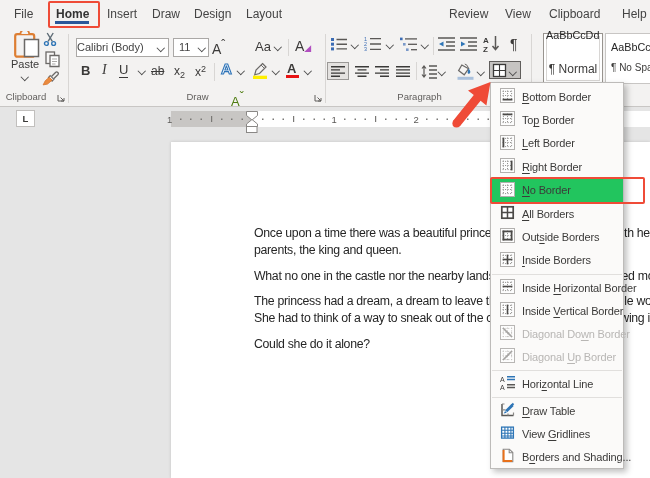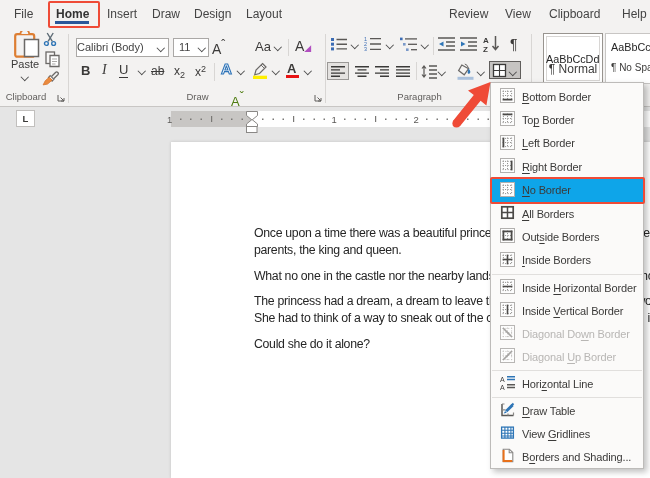--- a/index.html
+++ b/index.html
@@ -9,21 +9,21 @@
   
   #menubar{left:0;top:0;width:650px;height:29px;background:#f3f2f1;}
   .tab{position:absolute;top:0;height:29px;line-height:29px;font-size:12px;color:#444;}
   
   #ribbon{left:0;top:29px;width:650px;height:77px;background:#f3f2f1;border-bottom:1px solid #c8c6c4;}
   .gdiv{position:absolute;top:5px;height:69px;width:1px;background:#d8d6d4;}
   .glabel{position:absolute;top:62px;height:14px;font-size:9.5px;color:#605e5c;text-align:center;}
   .chev{display:inline-block;width:4.5px;height:4.5px;border-right:1.2px solid #4a4a4a;border-bottom:1.2px solid #4a4a4a;transform:rotate(45deg);}
   .combo{position:absolute;background:#fff;border:1px solid #aaa8a6;box-sizing:border-box;font-size:11px;color:#444;}
   
-  #ddmenu{left:490px;top:82px;width:154px;height:387px;background:#fbfaf9;border:1px solid #bdbbb9;
+  #ddmenu{left:490px;top:82px;width:134px;height:387px;background:#fbfaf9;border:1px solid #bdbbb9;
           box-sizing:border-box;box-shadow:3px 3px 6px rgba(0,0,0,0.25);padding-top:2px;}
   .mi{position:relative;height:23px;}
   #ddmenu .mi:nth-child(-n+8){height:23.4px;}
   .mi .txt{position:absolute;left:31px;top:50%;transform:translateY(-50%);font-size:11px;letter-spacing:-0.15px;color:#3b3a39;white-space:nowrap;}
   .mi.gray .txt{color:#b8b6b4;}
   .mi .ic{position:absolute;left:9px;top:3px;width:15px;height:15px;}
   .msep{height:1px;background:#e1dfdd;margin:1.5px 1px;}
   .mn{text-decoration:underline;text-underline-offset:1.5px;}
   
   #page{left:171px;top:142px;width:479px;height:336px;background:#fff;box-shadow:0 0 3px rgba(0,0,0,0.15);}
@@ -181,21 +181,21 @@
  <span class="chev abs" style="left:478px;top:40px;"></span>
  <div class="abs" style="left:489px;top:32px;width:32px;height:18px;background:#c6c4c2;border:1px solid #605e5c;box-sizing:border-box;"></div>
  <svg class="abs" style="left:492px;top:34px;" width="15" height="15" viewBox="0 0 15 15">
    <rect x="1.5" y="1.5" width="12" height="12" fill="#fff" stroke="#3b3a39" stroke-width="1.3"></rect>
    <path d="M7.5 2 V13 M2 7.5 H13" stroke="#3b3a39" stroke-width="1.1"></path>
  </svg>
  <span class="chev abs" style="left:510px;top:40px;"></span>
  <div class="glabel" style="left:372px;width:95px;">Paragraph</div>
 
  <div class="abs" style="left:543px;top:4px;width:60px;height:51px;background:#fff;border:1px solid #98948f;box-shadow:inset 0 0 0 2px #fff,inset 0 0 0 3px #d8d6d4;box-sizing:border-box;"></div>
- <div class="abs" style="left:546px;top:24px;width:48px;text-align:center;font-size:10.8px;color:#262626;">AaBbCcDd</div>
+ <div class="abs" style="left:546px;top:0;width:48px;text-align:center;font-size:10.8px;color:#262626;">AaBbCcDd</div>
  <div class="abs" style="left:546px;top:33px;width:54px;text-align:center;font-size:12px;color:#3b3a39;">¶ Normal</div>
  <div class="abs" style="left:605px;top:4px;width:60px;height:51px;background:#fff;border:1px solid #c8c6c4;box-sizing:border-box;"></div>
  <div class="abs" style="left:611px;top:12px;font-size:10.8px;color:#262626;">AaBbCcD</div>
  <div class="abs" style="left:611px;top:33px;font-size:10px;color:#3b3a39;white-space:nowrap;">¶ No Spac</div>
 </div>
 
 <div class="abs" style="left:16px;top:110px;width:19px;height:17px;background:#fff;border:1px solid #c1bfbd;box-sizing:border-box;color:#3b3a39;font-size:9.5px;font-weight:bold;text-align:center;line-height:15px;">L</div>
 <div class="abs" id="ruler">
   <div class="abs" style="left:0;top:0;width:81px;height:16px;background:#c8c6c4;"></div>
   <svg class="abs" style="left:0;top:0;overflow:visible;" width="479" height="18" viewBox="0 0 479 18">
@@ -298,21 +298,21 @@
         <rect x="0.5" y="0.5" width="14" height="14" fill="#fdfdfd" stroke="#b2b0ae" stroke-width="1"></rect>
         <path d="M2.6 3.4 H12.4" stroke="#8a8886" stroke-width="1" stroke-dasharray="1 1.5" fill="none"></path>
         <path d="M2.6 11.6 H12.4" stroke="#8a8886" stroke-width="1" stroke-dasharray="1 1.5" fill="none"></path>
         <path d="M3.4 2.6 V12.4" stroke="#8a8886" stroke-width="1" stroke-dasharray="1 1.5" fill="none"></path>
         <path d="M2.6 7.5 H12.4" stroke="#8a8886" stroke-width="1" stroke-dasharray="1 1.5" fill="none"></path>
         <path d="M7.5 2.6 V12.4" stroke="#8a8886" stroke-width="1" stroke-dasharray="1 1.5" fill="none"></path>
         <path d="M11.6 2.6 V12.4" stroke="#4c4a48" stroke-width="1.8" fill="none"></path>
       </svg>
       <span class="txt"><span class="mn">R</span>ight Border</span>
     </div>
-  <div class="mi" style="background:#0ea5e9;">
+  <div class="mi" style="background:#22c55e;">
       <svg class="ic" style="position:absolute;left:9px;top:3px;" width="15" height="15" viewBox="0 0 15 15">
         <rect x="0.5" y="0.5" width="14" height="14" fill="#fdfdfd" stroke="#b2b0ae" stroke-width="1"></rect>
         <path d="M2.6 3.4 H12.4" stroke="#8a8886" stroke-width="1" stroke-dasharray="1 1.5" fill="none"></path>
         <path d="M2.6 11.6 H12.4" stroke="#8a8886" stroke-width="1" stroke-dasharray="1 1.5" fill="none"></path>
         <path d="M3.4 2.6 V12.4" stroke="#8a8886" stroke-width="1" stroke-dasharray="1 1.5" fill="none"></path>
         <path d="M11.6 2.6 V12.4" stroke="#8a8886" stroke-width="1" stroke-dasharray="1 1.5" fill="none"></path>
         <path d="M2.6 7.5 H12.4" stroke="#8a8886" stroke-width="1" stroke-dasharray="1 1.5" fill="none"></path>
         <path d="M7.5 2.6 V12.4" stroke="#8a8886" stroke-width="1" stroke-dasharray="1 1.5" fill="none"></path>
       </svg>
       <span class="txt"><span class="mn">N</span>o Border</span>

